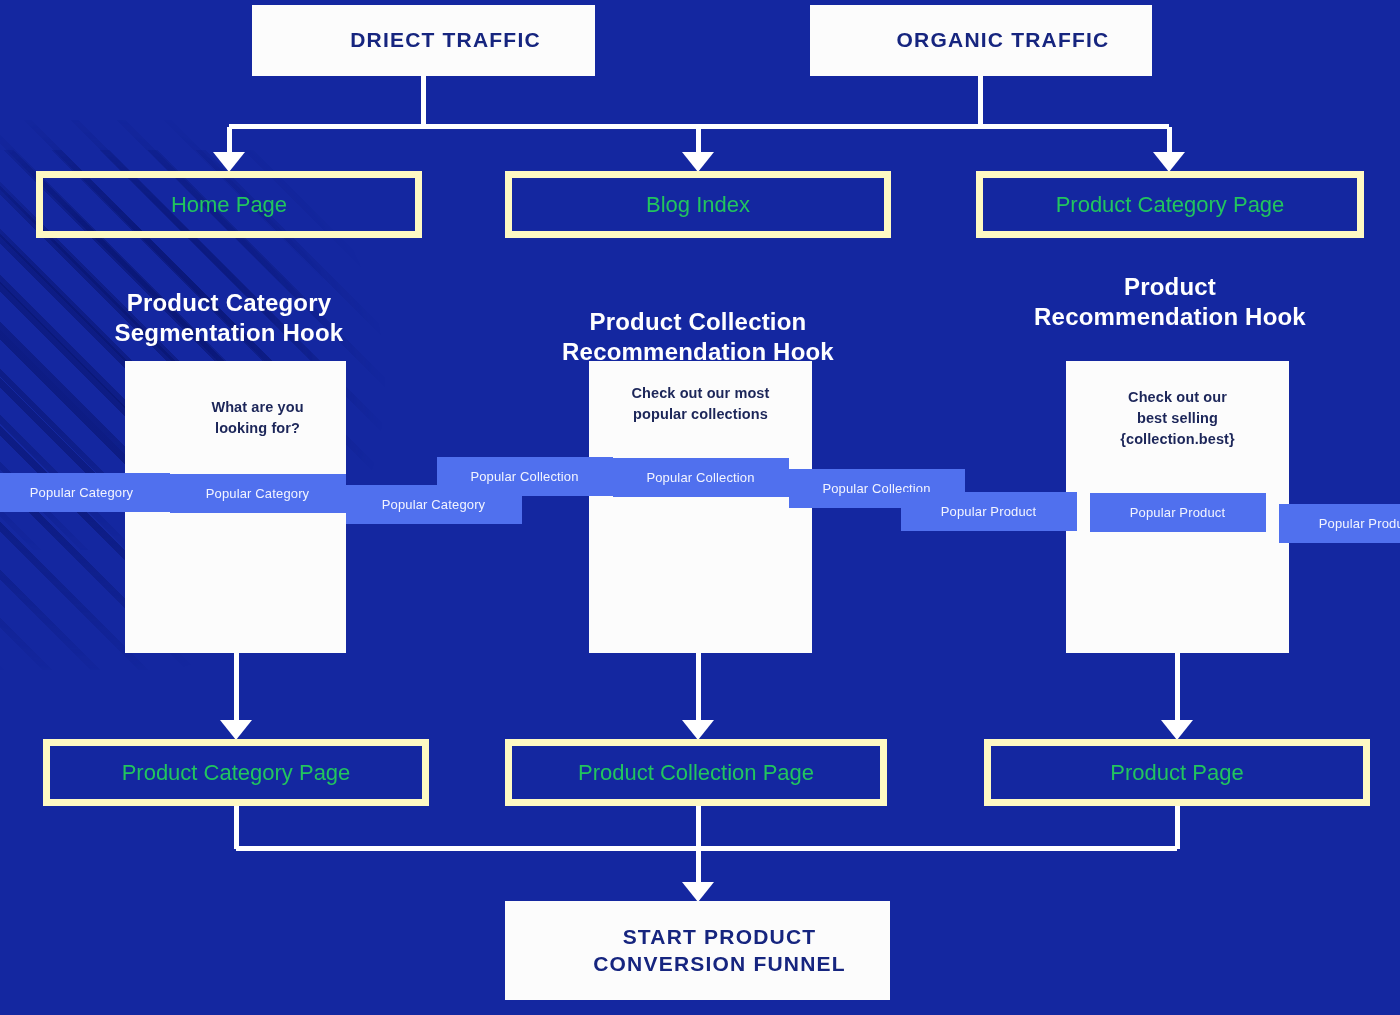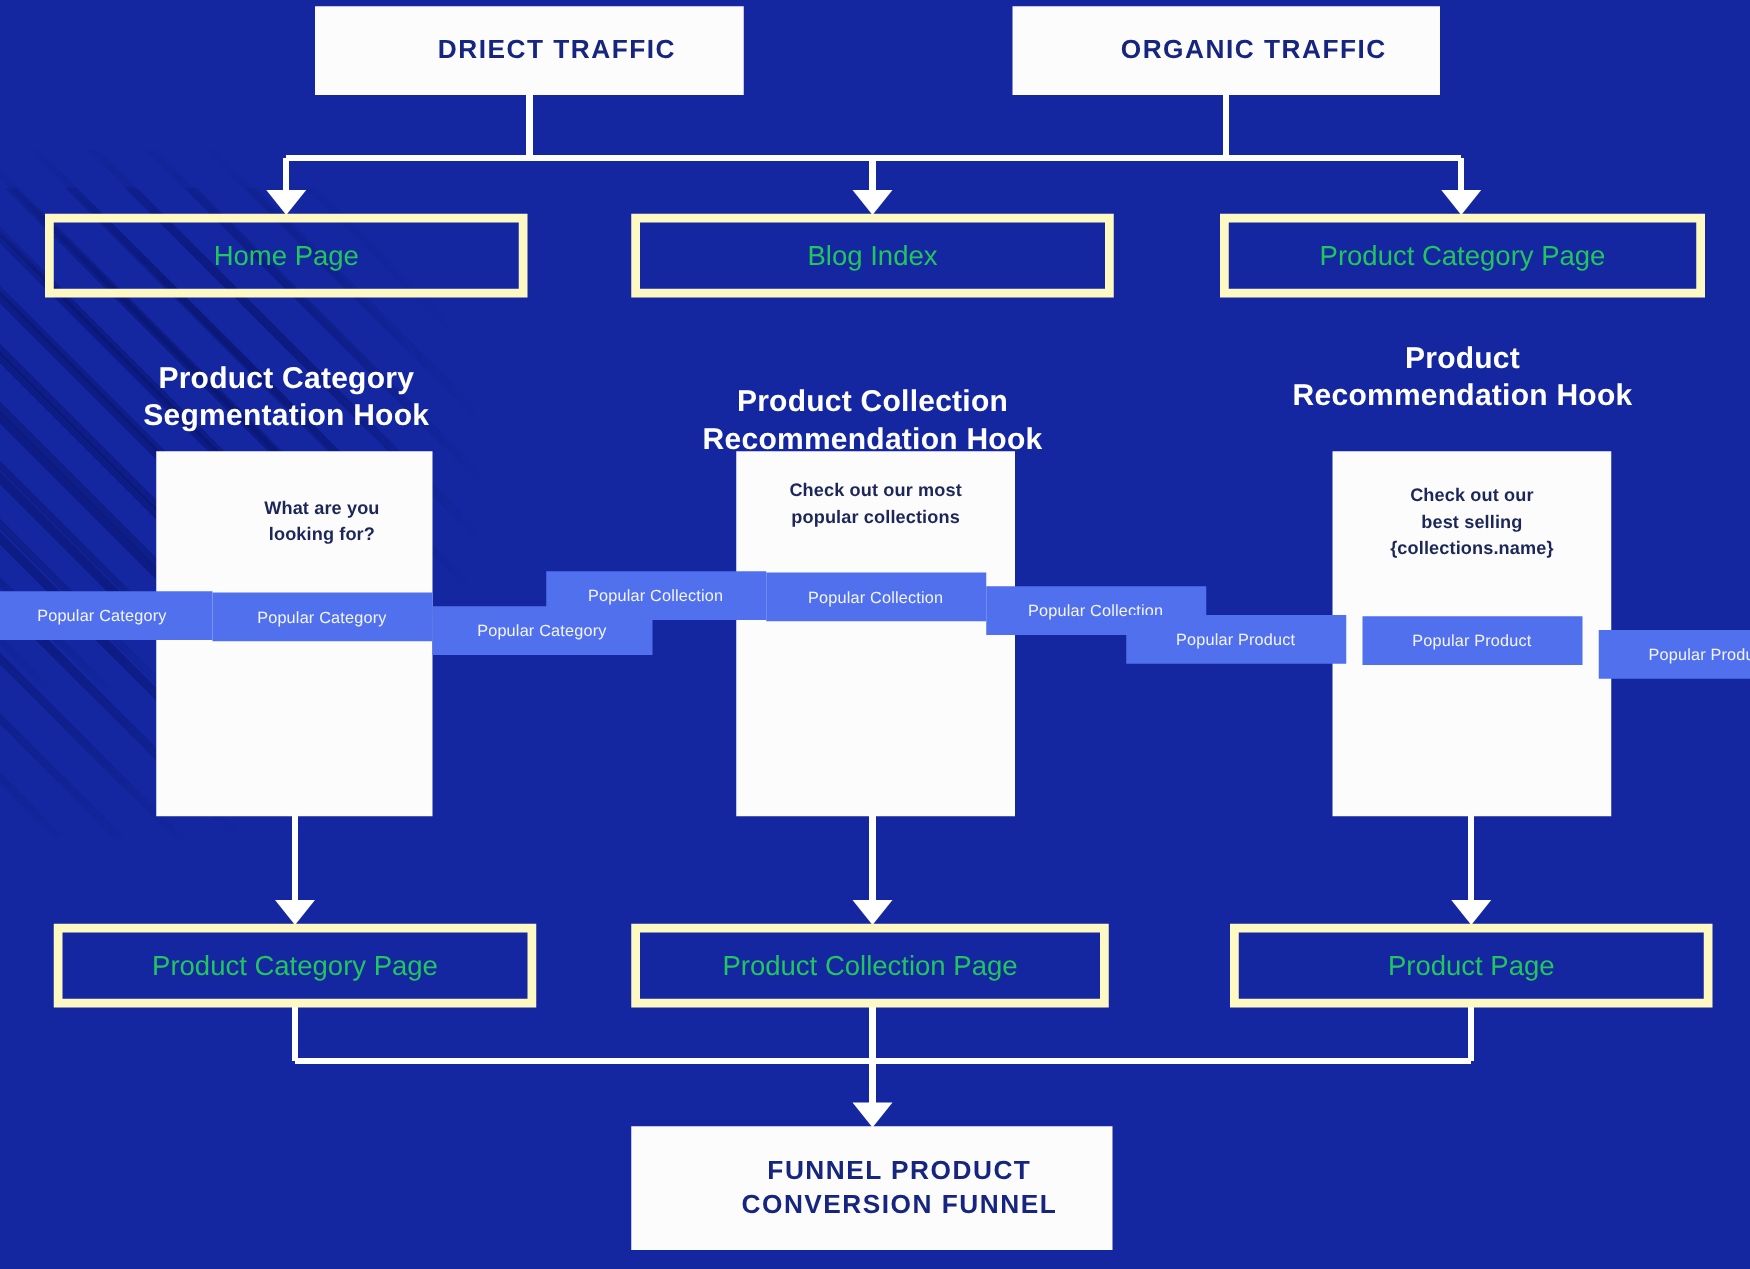--- a/index.html
+++ b/index.html
@@ -220,21 +220,21 @@
       <div class="card-btn" style="width:176px;height:39px;">
         <span>Popular Collection</span>
       </div>
     </div>
   </div>
 
   <div class="card" style="left:1066px;top:361px;width:223px;height:292px;padding-top:26px;">
     <div class="card-heading">
       <div>Check out our</div>
       <div>best selling</div>
-      <div>{collections.name}</div>
+      <div>{collection.best}</div>
     </div>
     <div class="card-btns" style="margin-top:42px;gap:13px;">
       <div class="card-btn" style="width:176px;height:39px;margin-bottom:24px;">
         <span>Popular Product</span>
       </div>
       <div class="card-btn" style="width:176px;height:39px;margin-bottom:22px;">
         <span>Popular Product</span>
       </div>
       <div class="card-btn" style="width:176px;height:39px;">
         <span>Popular Product</span>
@@ -248,17 +248,17 @@
 
   <div class="node box-outline" style="left:505px;top:739px;width:382px;height:67px;font-size:22px;">
     <span class="lbl">Product Collection Page</span>
   </div>
 
   <div class="node box-outline" style="left:984px;top:739px;width:386px;height:67px;font-size:22px;">
     <span class="lbl">Product Page</span>
   </div>
 
   <div class="node box-solid" style="left:505px;top:901px;width:385px;height:99px;font-size:21px;flex-direction:column;">
-    <span class="lbl">FUNNEL PRODUCT</span>
+    <span class="lbl">START PRODUCT</span>
     <span class="lbl">CONVERSION FUNNEL</span>
   </div>
 
 </div>
 
 </body></html>

